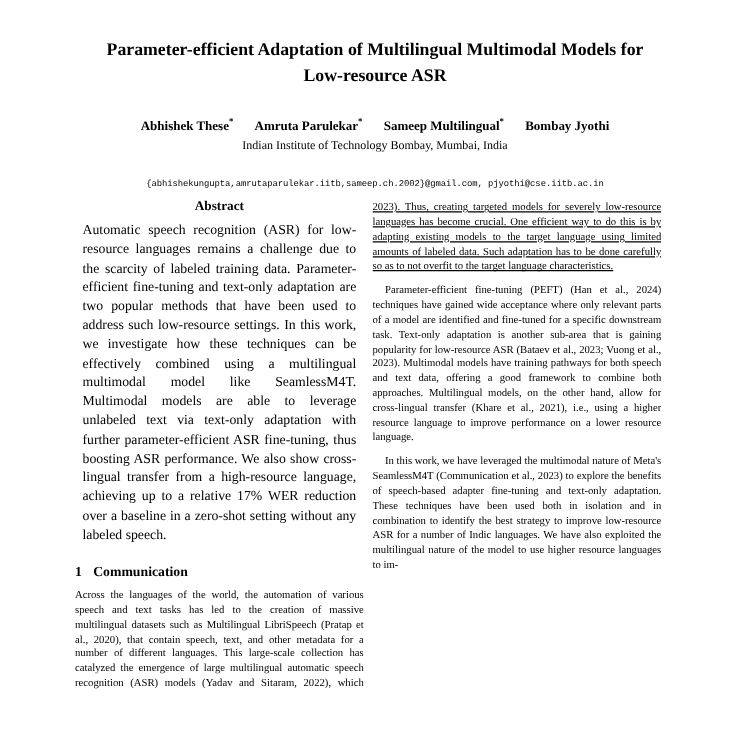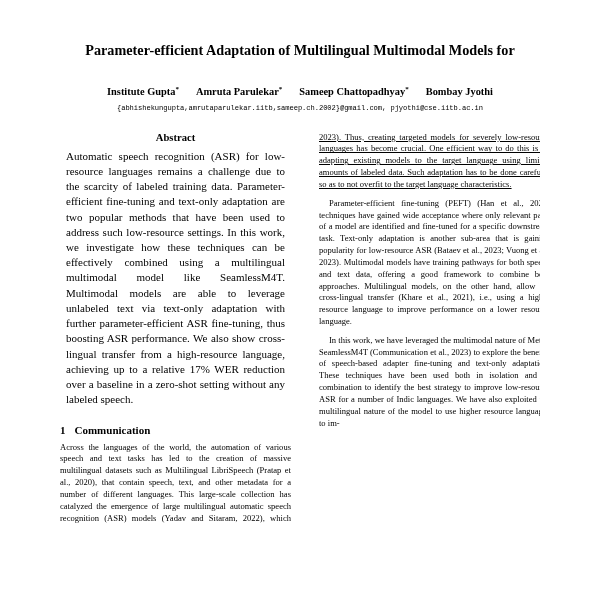--- a/index.html
+++ b/index.html
@@ -20,21 +20,21 @@
   .page {
     position: relative;
     width: 600px;
     height: 600px;
     box-sizing: border-box;
     padding: 0 60px;
   }
 
   
   .title-block {
-    padding-top: 40px;
+    padding-top: 30px;
     text-align: center;
   }
   .paper-title {
     font-size: 14.2px;
     font-weight: bold;
     line-height: 1.45;
     letter-spacing: 0.02px;
     margin: 0;
   }
   .title-line {
@@ -63,30 +63,30 @@
   }
   .affiliation {
     font-size: 9.6px;
     line-height: 1.45;
     margin-top: 1px;
   }
   .emails {
     font-family: "Liberation Mono", "DejaVu Sans Mono", monospace;
     font-size: 7.1px;
     line-height: 1.4;
-    margin-top: 5px;
+    margin-top: 20px;
     letter-spacing: -0.05px;
   }
 
   
   .columns {
-    margin-top: 18px;
+    margin-top: 6px;
     display: flex;
     flex-direction: row;
-    gap: 28px;
+    gap: 7px;
     height: 392px;
     overflow: hidden;
   }
   .col {
     width: 231px;
     flex: 0 0 231px;
     overflow: hidden;
   }
 
   .abstract-heading {
@@ -138,27 +138,29 @@
   }
 </style>
 </head>
 <body>
 
 <div class="page">
 
   <div class="title-block">
     <h1 class="paper-title">
       <span class="title-line">Parameter-efficient Adaptation of Multilingual Multimodal Models for</span>
+      <span class="title-line">Low-resource ASR</span>
     </h1>
   </div>
 
   <div class="authors-block">
     <div class="author-row">
-      <span class="author"><span>Institute Gupta</span><sup>*</sup></span><span class="author"><span>Amruta Parulekar</span><sup>*</sup></span><span class="author"><span>Sameep Chattopadhyay</span><sup>*</sup></span><span class="author"><span>Bombay Jyothi</span><sup></sup></span>
+      <span class="author"><span>Abhishek These</span><sup>*</sup></span><span class="author"><span>Amruta Parulekar</span><sup>*</sup></span><span class="author"><span>Sameep Multilingual</span><sup>*</sup></span><span class="author"><span>Bombay Jyothi</span><sup></sup></span>
     </div>
+    <div class="affiliation">Indian Institute of Technology Bombay, Mumbai, India</div>
     <div class="emails">{abhishekungupta,amrutaparulekar.iitb,sameep.ch.2002}@gmail.com, pjyothi@cse.iitb.ac.in</div>
   </div>
 
   <div class="columns">
 
     <div class="col col-left">
       <div class="abstract-heading">Abstract</div>
       <p class="abstract-body">Automatic speech recognition (ASR) for low-resource languages remains a challenge due to the scarcity of labeled training data. Parameter-efficient fine-tuning and text-only adaptation are two popular methods that have been used to address such low-resource settings. In this work, we investigate how these techniques can be effectively combined using a multilingual multimodal model like SeamlessM4T. Multimodal models are able to leverage unlabeled text via text-only adaptation with further parameter-efficient ASR fine-tuning, thus boosting ASR performance. We also show cross-lingual transfer from a high-resource language, achieving up to a relative 17% WER reduction over a baseline in a zero-shot setting without any labeled speech.</p>
 
       <div class="section-heading">

